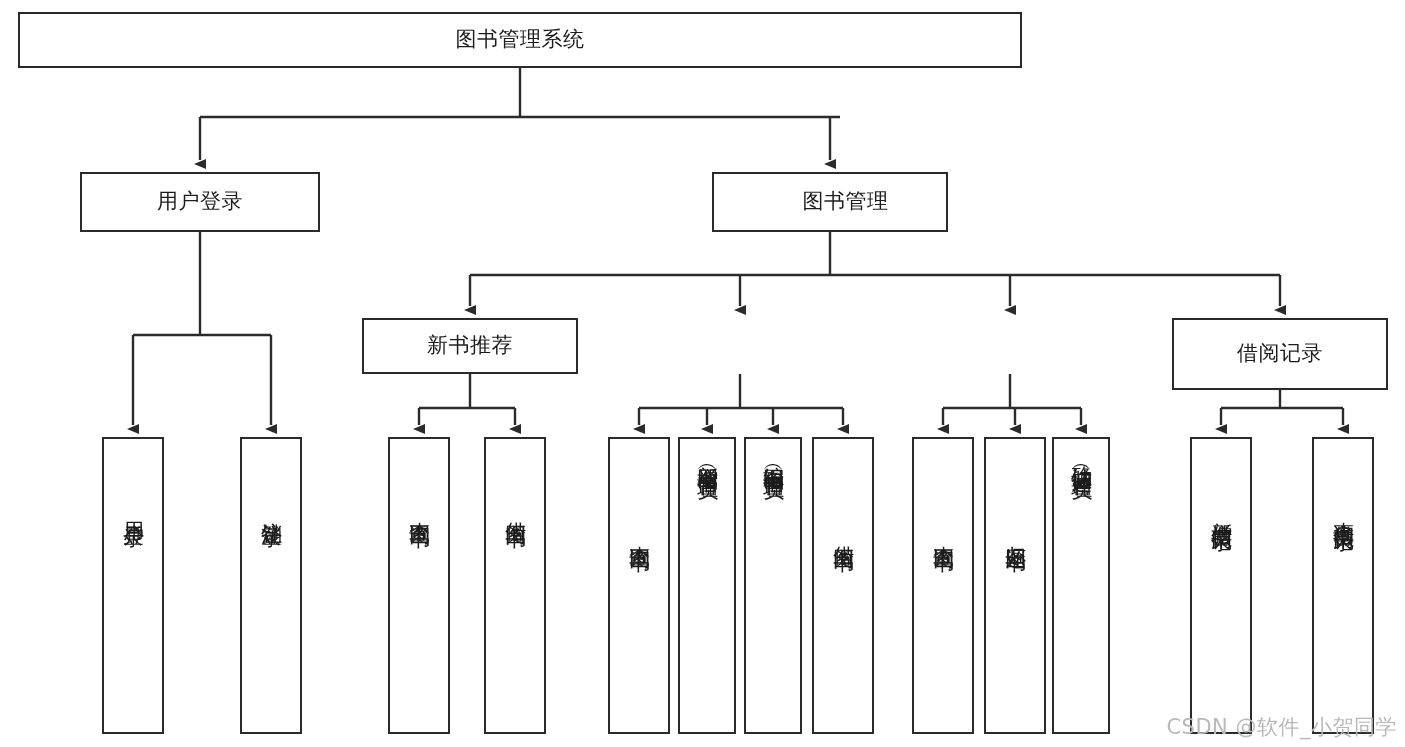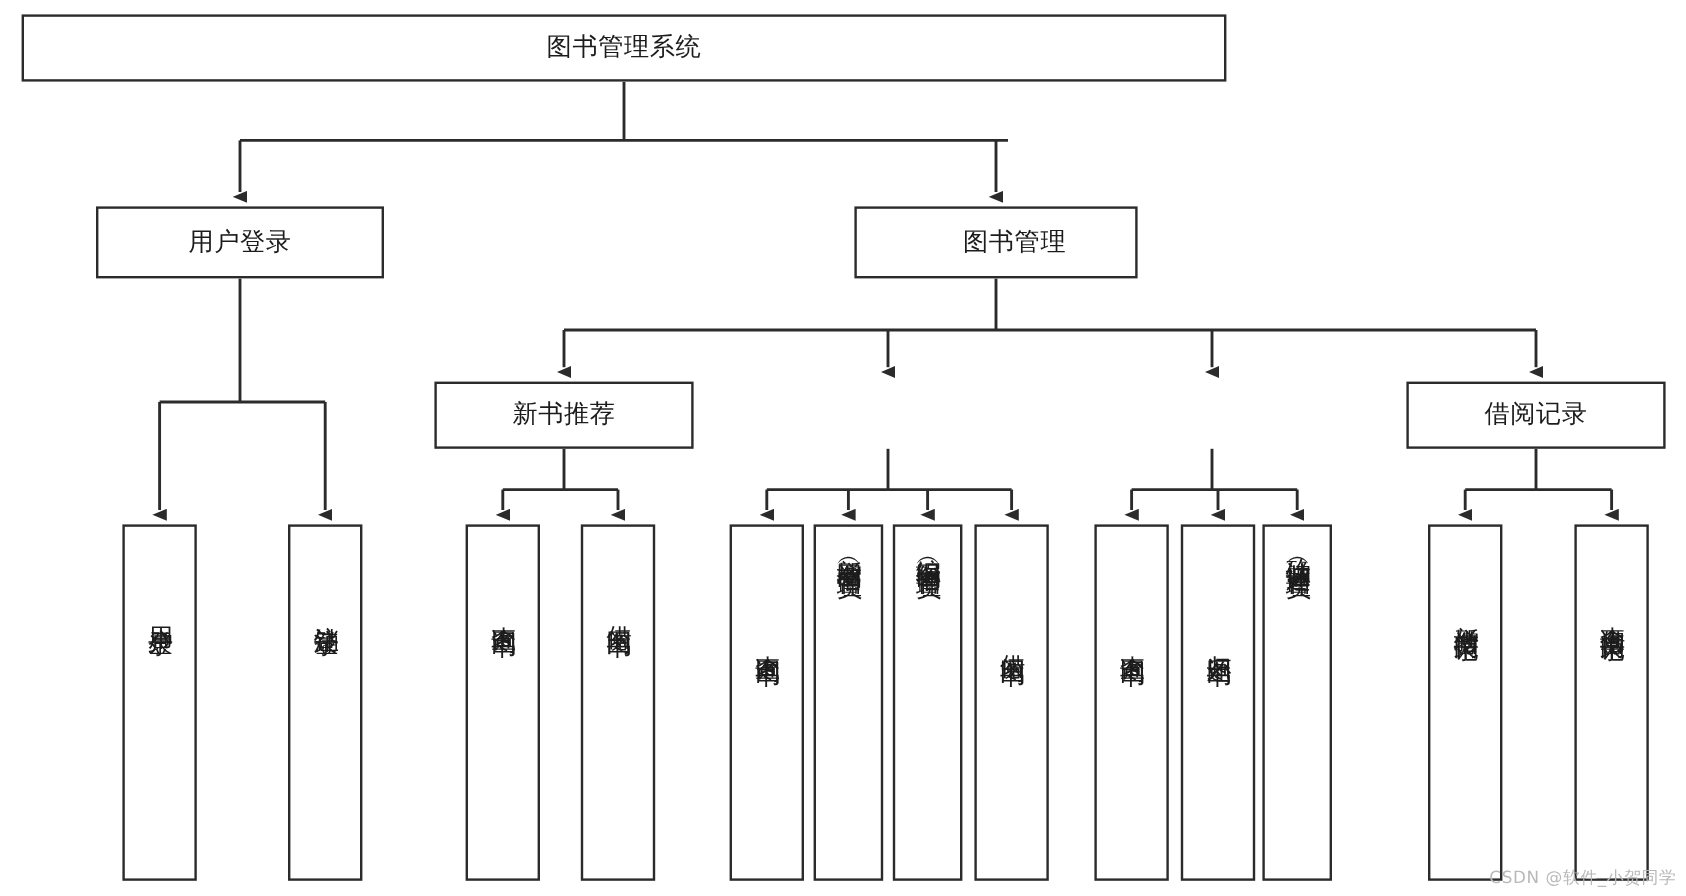--- a/index.html
+++ b/index.html
@@ -61,21 +61,21 @@
   .node.vert.mid .vlabel {
     margin-top: 58px;
   }
   .node.vert.mid2 .vlabel {
     margin-top: 82px;
   }
   .watermark {
     position: absolute;
     right: 8px;
     bottom: 6px;
-    font-size: 14px;
+    font-size: 21px;
     color: #b9b9b9;
     letter-spacing: 0.5px;
     white-space: nowrap;
   }
 </style>
 </head>
 <body>
 
 <div id="canvas">
 
@@ -139,21 +139,21 @@
   <div class="node horiz" style="left: 80px; top: 172px; width: 240px; height: 60px;">
     <span>用户登录</span>
   </div>
   <div class="node horiz" style="left: 712px; top: 172px; width: 236px; height: 60px; padding-left: 31px;">
     <span>图书管理</span>
   </div>
 
   <div class="node horiz" style="left: 362px; top: 318px; width: 216px; height: 56px;">
     <span>新书推荐</span>
   </div>
-  <div class="node horiz" style="left: 1172px; top: 318px; width: 216px; height: 56px;">
+  <div class="node horiz" style="left: 1172px; top: 318px; width: 216px; height: 72px;">
     <span>借阅记录</span>
   </div>
 
   <div class="node vert mid" style="left: 102px; top: 437px; width: 62px; height: 297px;">
     <span class="vlabel">用户登录</span>
   </div>
   <div class="node vert mid" style="left: 240px; top: 437px; width: 62px; height: 297px;">
     <span class="vlabel">注销登录</span>
   </div>
   <div class="node vert mid" style="left: 388px; top: 437px; width: 62px; height: 297px;">

